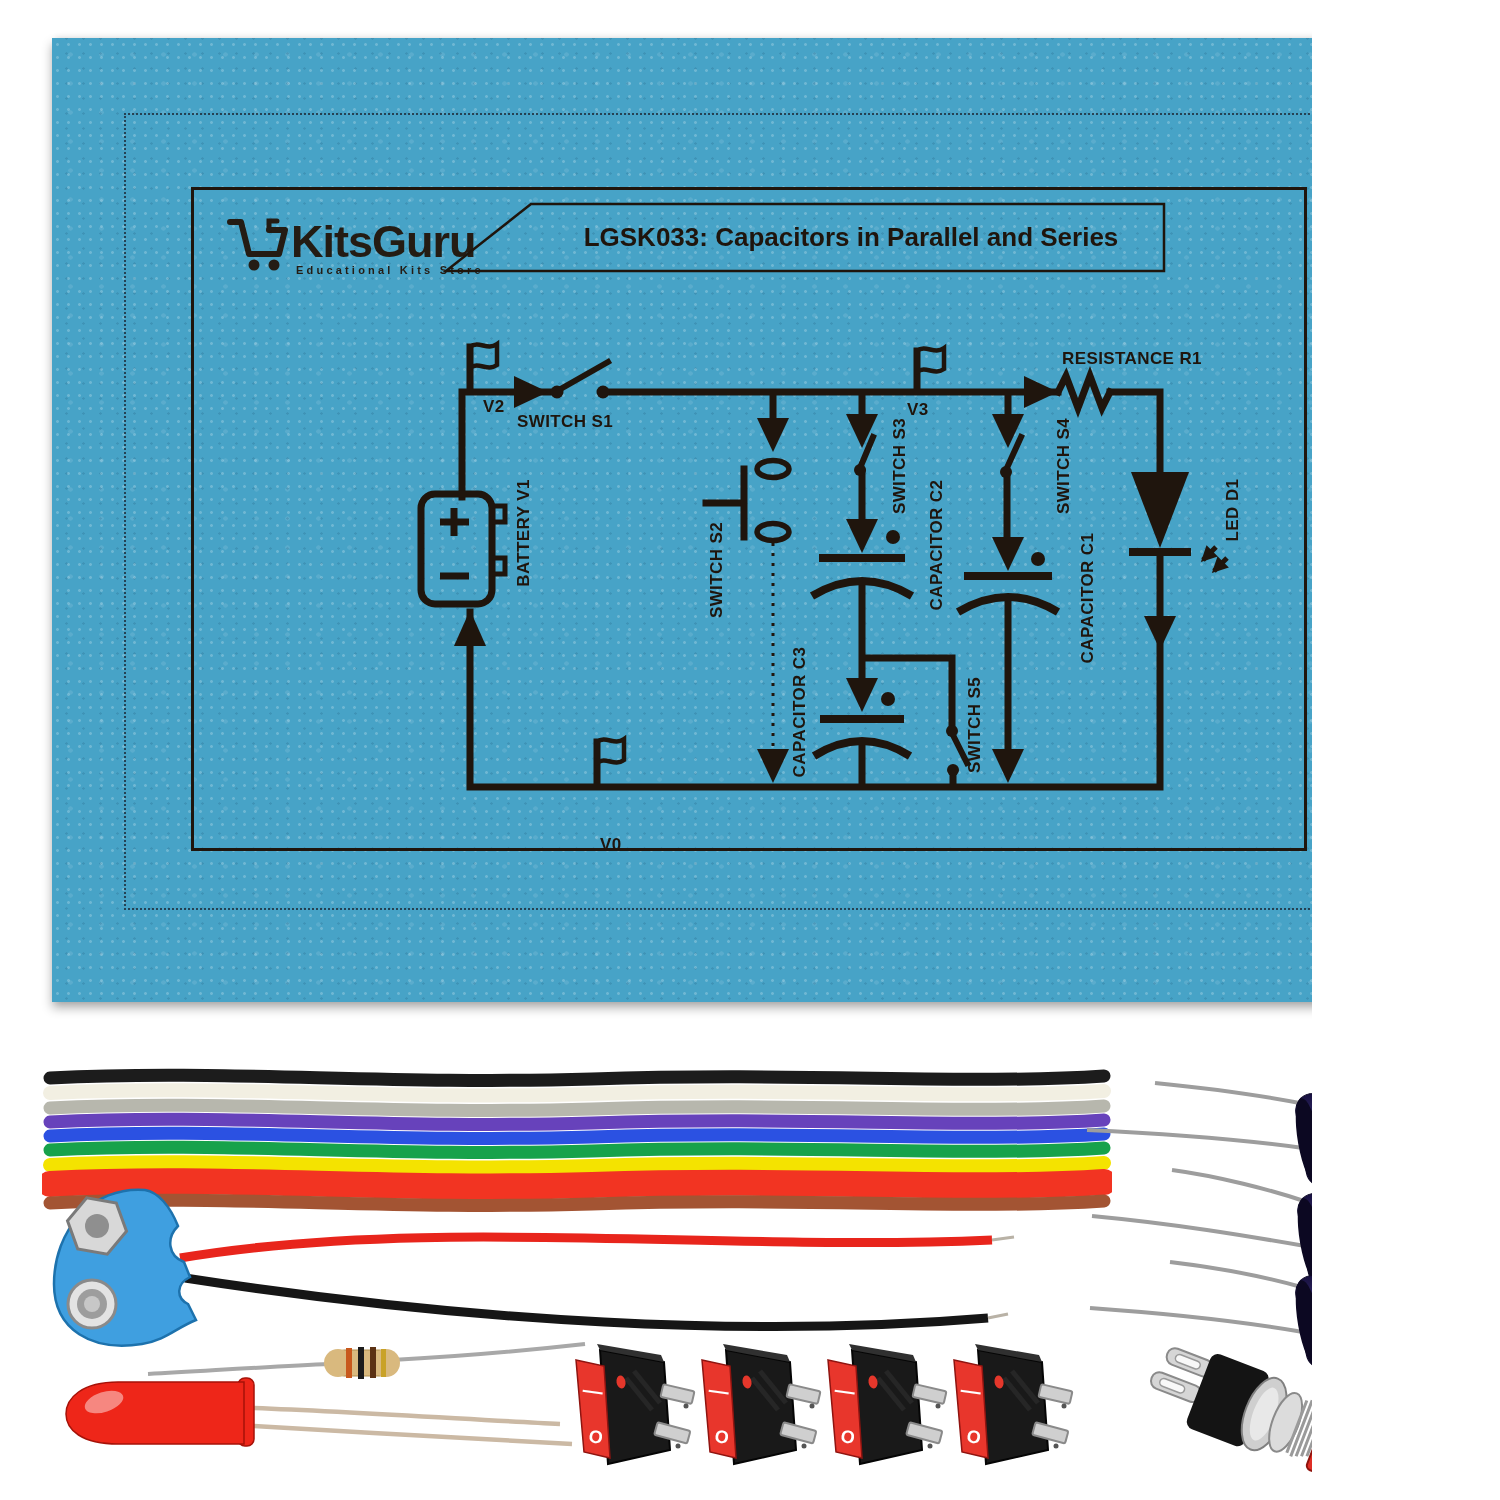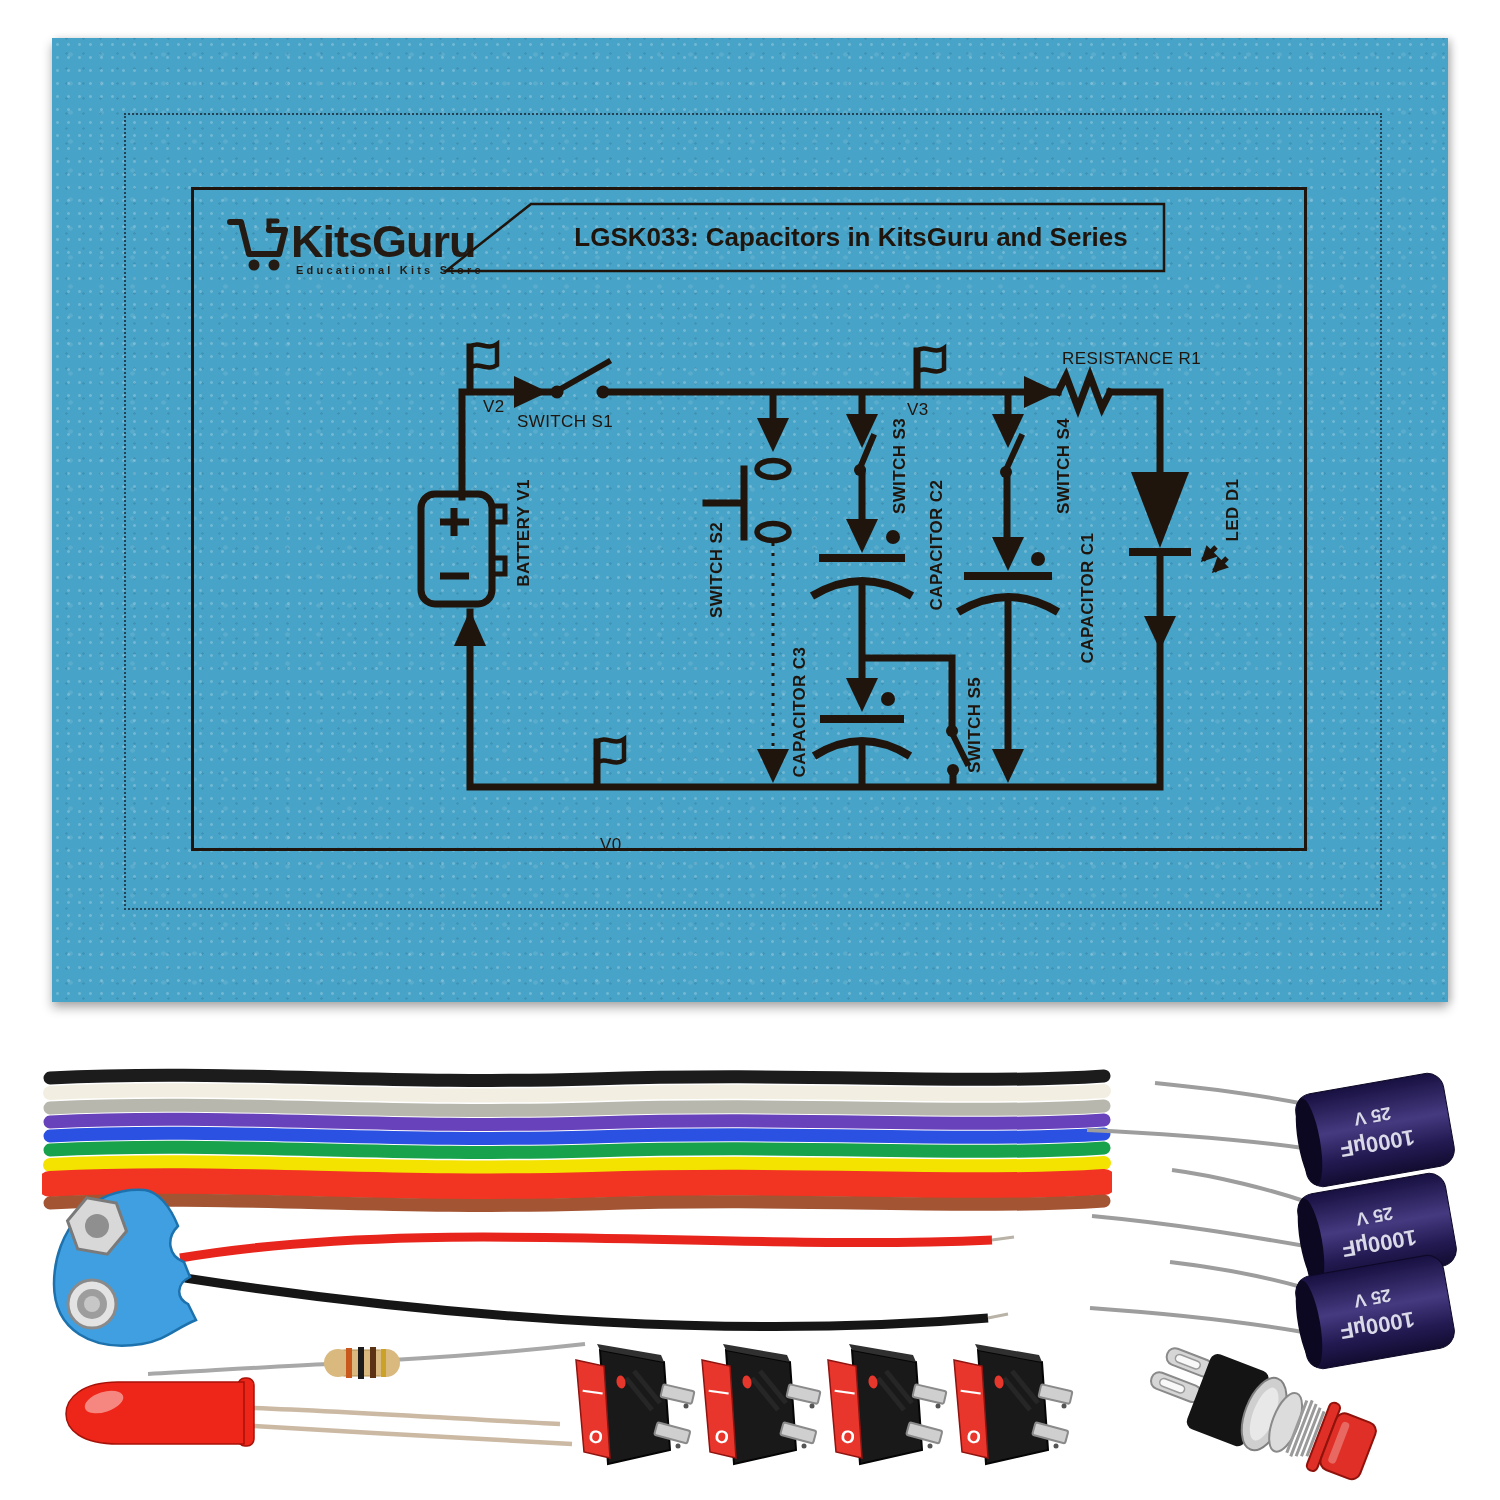--- a/index.html
+++ b/index.html
@@ -1,36 +1,36 @@
 <!DOCTYPE html>
 <html><head>
 <meta charset="utf-8">
 <style>
   html,body{margin:0;padding:0;background:#ffffff;}
-  #stage{position:relative;width:1500px;height:1500px;background:#ffffff;overflow:hidden;
+  #stage{position:relative;width:1312px;height:1500px;background:#ffffff;overflow:hidden;
          font-family:"Liberation Sans","DejaVu Sans",sans-serif;}
   .abs{position:absolute;}
   
   #paper{left:52px;top:38px;width:1396px;height:964px;background-color:#47a3c7;
          background-image:
            radial-gradient(rgba(255,255,255,.22) 1px, transparent 1.6px),
            radial-gradient(rgba(16,60,92,.16) 1px, transparent 1.6px),
            radial-gradient(rgba(255,255,255,.10) 2px, transparent 2.6px);
          background-size:11px 13px,17px 15px,31px 29px;
          background-position:0 0,6px 8px,3px 2px;
          box-shadow:0 6px 10px rgba(0,0,0,.30), 4px 0 7px rgba(0,0,0,.12);}
   #dashedBorder{left:124px;top:113px;width:1254px;height:793px;border:2px dotted rgba(25,30,40,.72);}
   #circuitBox{left:191px;top:187px;width:1110px;height:658px;border:3px solid #1f150d;}
   
   #brandText{left:291px;top:216px;font-size:45px;font-weight:800;color:#241c14;letter-spacing:-1px;}
   #tagline{left:296px;top:264px;font-size:11px;font-weight:700;color:#241c14;letter-spacing:3.2px;}
   
   #titleText{left:556px;top:222px;width:590px;text-align:center;font-size:26px;font-weight:bold;color:#1f150d;}
   
-  .lab{position:absolute;font-weight:normal;font-size:17px;color:#1f150d;letter-spacing:.4px;white-space:nowrap;}
+  .lab{position:absolute;font-weight:bold;font-size:17px;color:#1f150d;letter-spacing:.4px;white-space:nowrap;}
   .labv{position:absolute;font-weight:bold;font-size:17px;color:#1f150d;letter-spacing:.4px;white-space:nowrap;
         transform:translate(-50%,-50%) rotate(-90deg);}
   svg{display:block;}
   text{font-family:"Liberation Sans","DejaVu Sans",sans-serif;}
 </style>
 </head>
 <body>
 
 <div id="stage">
 
@@ -40,21 +40,21 @@
 
   <svg class="abs" style="left:225px;top:212px" width="66" height="62" viewBox="0 0 66 62">
     <path d="M5,10 h11 l8,32 h30 l6,-24 h-16" fill="none" stroke="#241c14" stroke-width="6" stroke-linejoin="round" stroke-linecap="round"></path>
     <path d="M44,18 v-9 h8" fill="none" stroke="#241c14" stroke-width="5" stroke-linecap="round"></path>
     <circle cx="29" cy="53" r="5.5" fill="#241c14"></circle>
     <circle cx="49" cy="53" r="5.5" fill="#241c14"></circle>
   </svg>
   <div id="brandText" class="abs">KitsGuru</div>
   <div id="tagline" class="abs">Educational Kits Store</div>
 
-  <div id="titleText" class="abs">LGSK033: Capacitors in KitsGuru and Series</div>
+  <div id="titleText" class="abs">LGSK033: Capacitors in Parallel and Series</div>
 
   <svg class="abs" style="left:0;top:0" width="1500" height="1500" viewBox="0 0 1500 1500">
     <defs>
       <marker id="mtri" markerUnits="userSpaceOnUse" markerWidth="20" markerHeight="20" refX="15" refY="10" orient="auto">
         <path d="M2,2 L18,10 L2,18 z" fill="#1f150d"></path>
       </marker>
     </defs>
 
     <path d="M531,204 H1164 V271 H446 Z" fill="none" stroke="#1f150d" stroke-width="2.5"></path>
 

